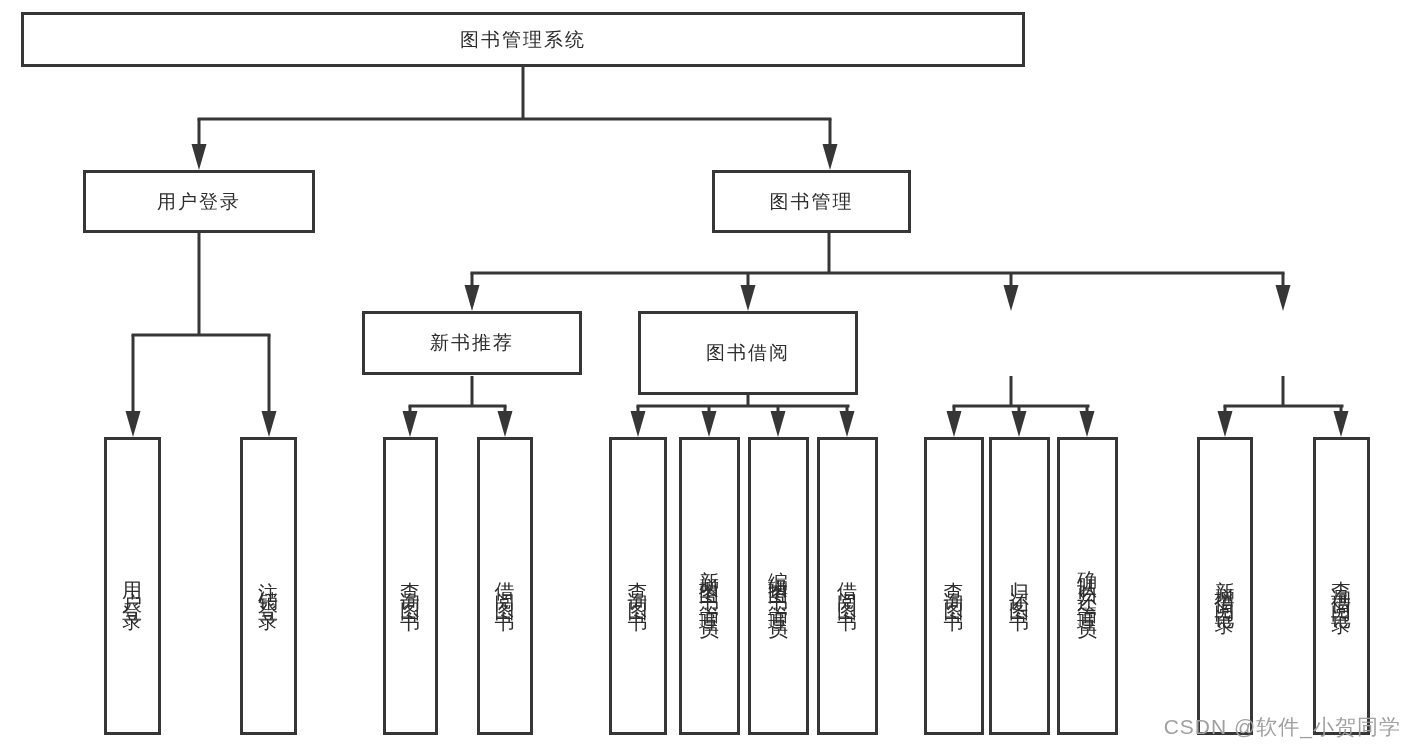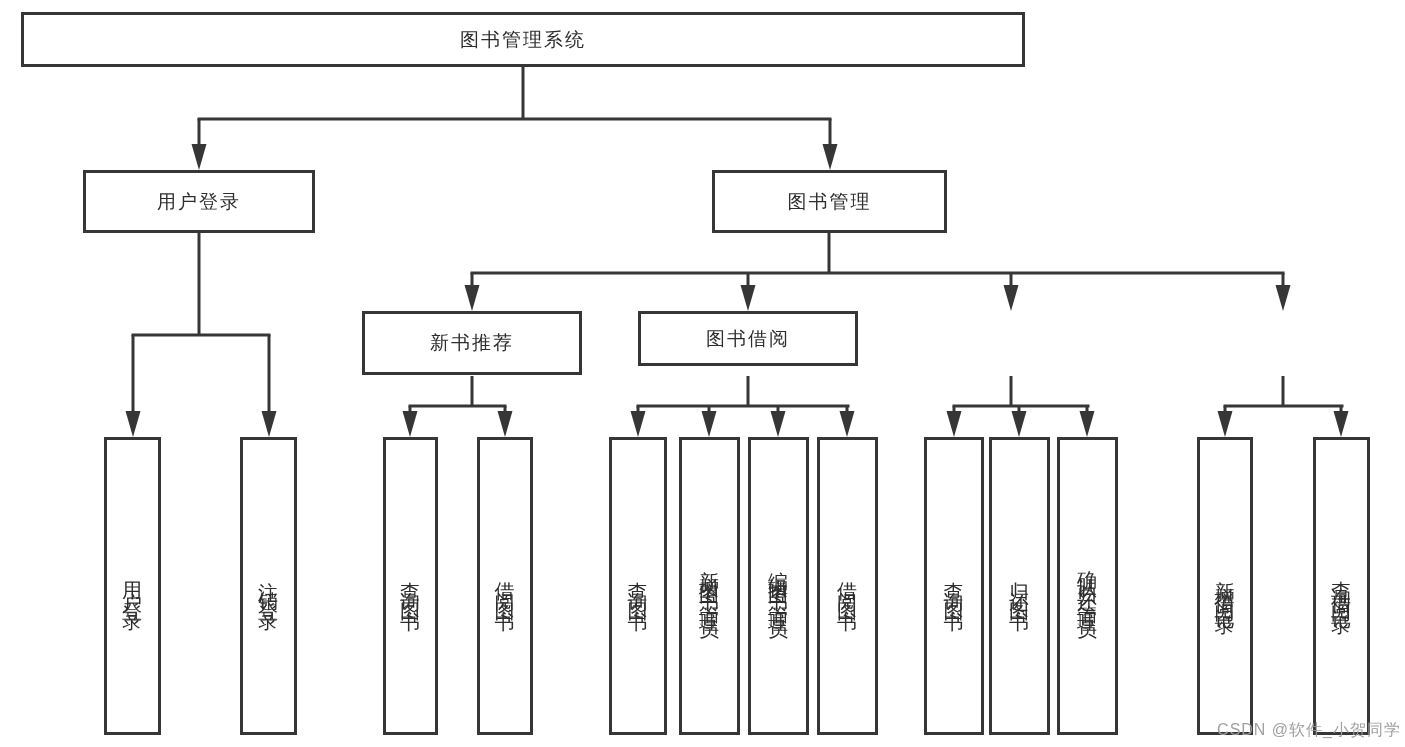--- a/index.html
+++ b/index.html
@@ -36,21 +36,21 @@
     text-orientation:mixed;
     font-size:20px;
     letter-spacing:10px;
     line-height:1;
     color:#2d2d2d;
   }
   .vtext.long{letter-spacing:7px;}
   .watermark{
     position:absolute;
     right:4px;bottom:6px;
-    font-size:16px;
+    font-size:21px;
     color:#a0a0a0;
     letter-spacing:1px;
     z-index:3;
     white-space:nowrap;
   }
 </style>
 </head>
 <body>
 
 <div class="stage">
@@ -127,24 +127,24 @@
       <line x1="1225" y1="406" x2="1225" y2="414"></line>
       <polygon points="1217.5,411 1232.5,411 1225,437" stroke="none"></polygon>
       <line x1="1341" y1="406" x2="1341" y2="414"></line>
       <polygon points="1333.5,411 1348.5,411 1341,437" stroke="none"></polygon>
     </g>
   </svg>
 
   <div class="box" style="left:21px;top:12px;width:1004px;height:55px">图书管理系统</div>
 
   <div class="box" style="left:83px;top:170px;width:232px;height:63px">用户登录</div>
-  <div class="box" style="left:712px;top:170px;width:235px;height:63px">图书管理</div>
+  <div class="box" style="left:712px;top:170px;width:199px;height:63px">图书管理</div>
 
   <div class="box" style="left:362px;top:311px;width:220px;height:64px">新书推荐</div>
-  <div class="box" style="left:638px;top:311px;width:220px;height:55px">图书借阅</div>
+  <div class="box" style="left:638px;top:311px;width:220px;height:84px">图书借阅</div>
 
   <div class="leaf" style="left:104px;width:57px">
     <span class="vtext">用户登录</span>
   </div>
   <div class="leaf" style="left:240px;width:57px">
     <span class="vtext">注销登录</span>
   </div>
 
   <div class="leaf" style="left:383px;width:55px">
     <span class="vtext">查询图书</span>

